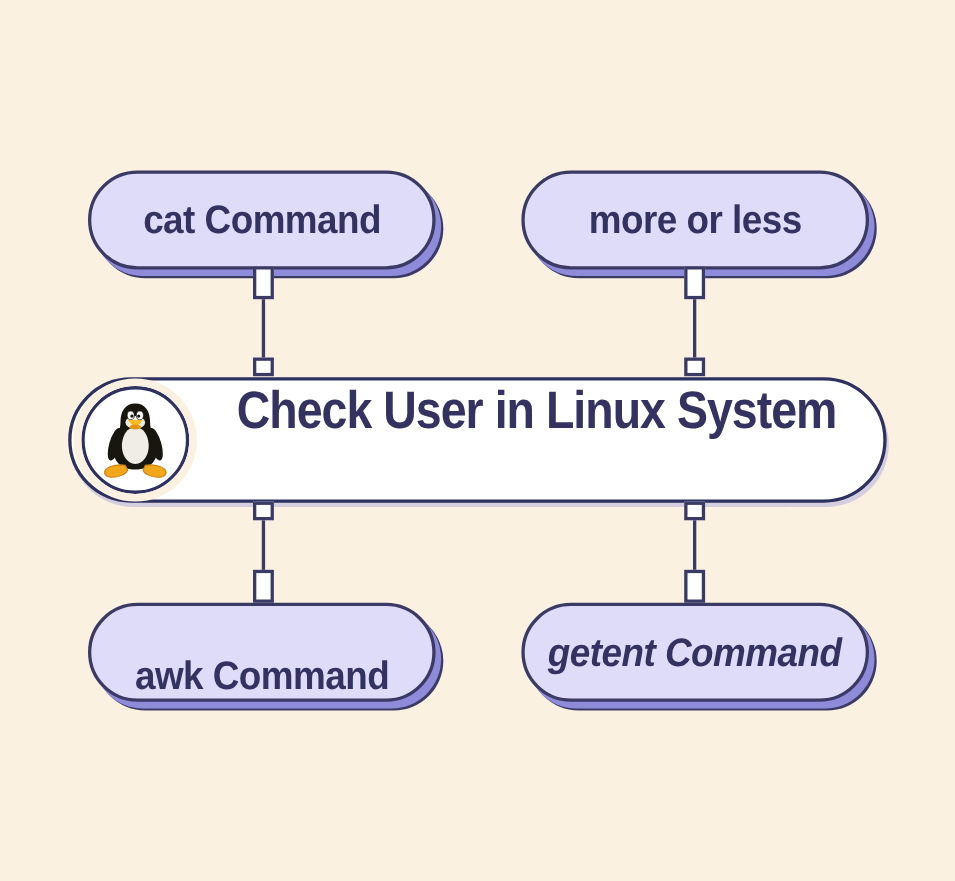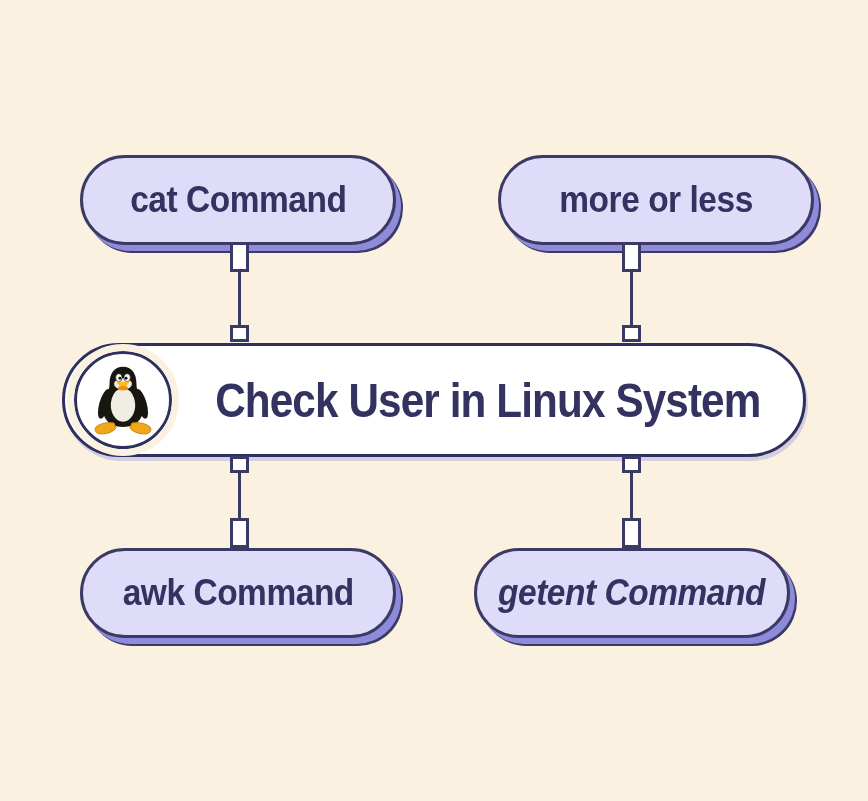--- a/index.html
+++ b/index.html
@@ -32,32 +32,32 @@
     box-shadow:5px 6px 0 0 var(--node_shadow), 7px 8px 0 0 var(--node_border);
   }
   .pill .label{
     color:var(--text);
     font-size:36px;font-weight:700;
     transform:scaleX(.93);
     white-space:nowrap;
     letter-spacing:-.5px;
   }
   .pill.tl{left:80px;top:155px;}
-  .pill.tr{left:498px;top:155px;}
-  .pill.bl{left:80px;top:548px;}
+  .pill.tr{left:474px;top:155px;}
+  .pill.bl{left:80px;top:548px;align-items:flex-end;}
   .pill.br{left:474px;top:548px;font-style:italic;}
 
   
   .banner{
     position:absolute;left:62px;top:343px;width:744px;height:114px;
     background:var(--banner_fill);
     border:3px solid var(--banner_border);
     border-radius:57px;
     box-sizing:border-box;
-    display:flex;align-items:center;justify-content:center;
+    display:flex;align-items:flex-start;justify-content:center;
     padding-left:122px;padding-right:14px;
     box-shadow:2px 4px 0 rgba(143,139,219,.35);
   }
   .banner .title{
     color:var(--text);
     font-size:48px;font-weight:700;
     transform:scaleX(.88);
     white-space:nowrap;
     letter-spacing:-1px;
   }

